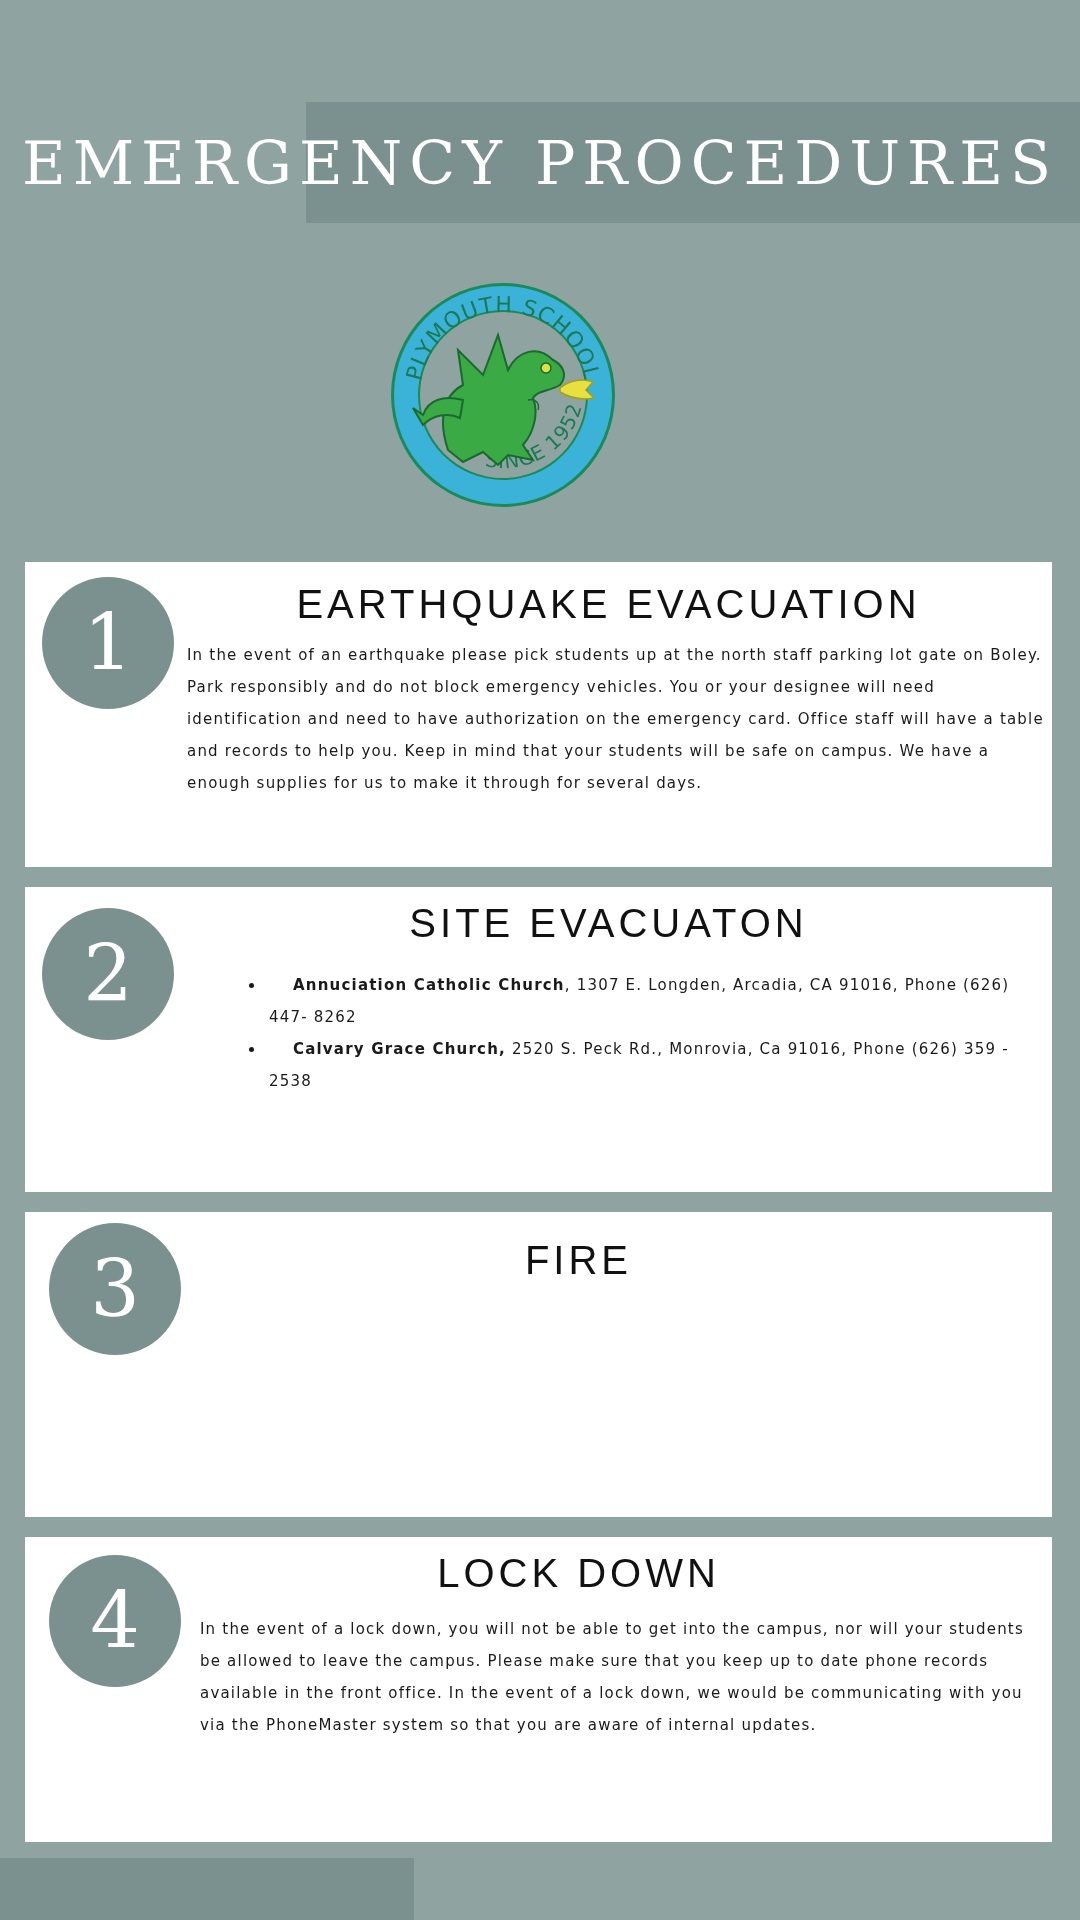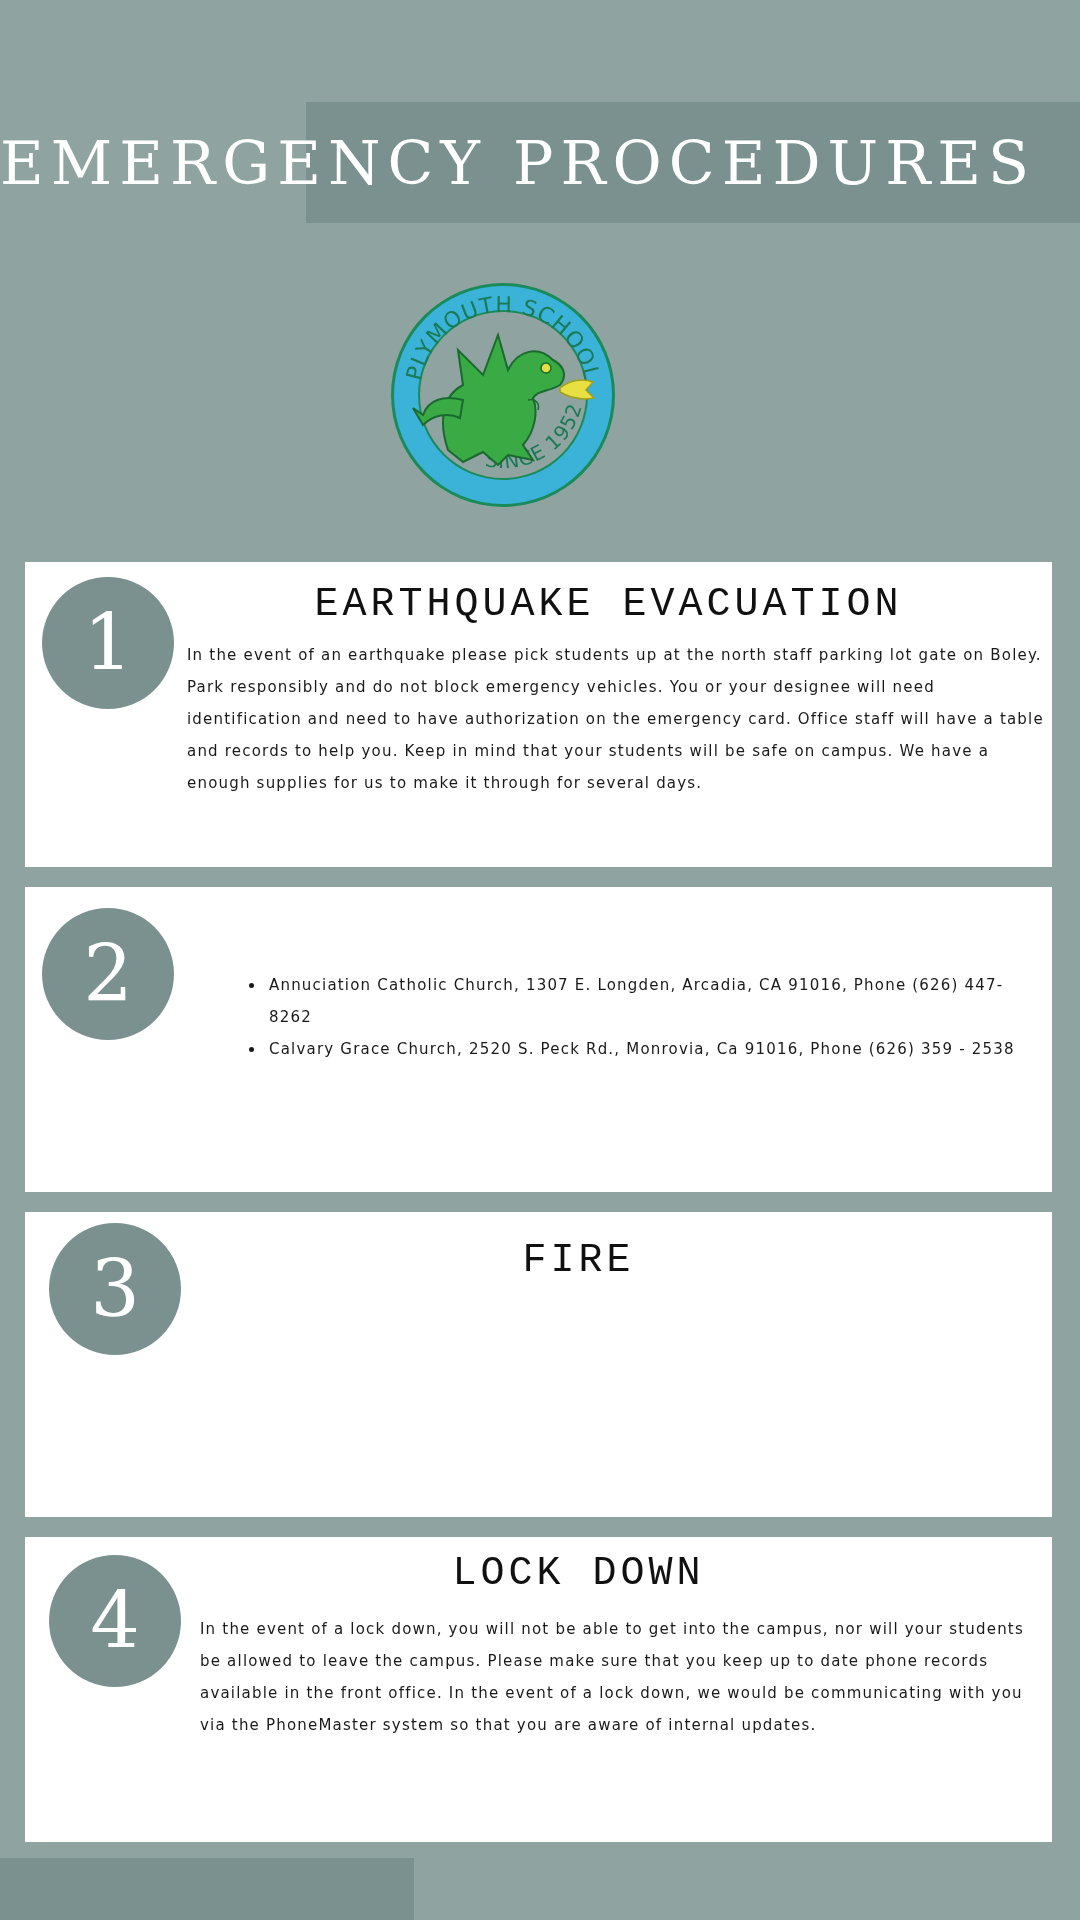--- a/index.html
+++ b/index.html
@@ -10,20 +10,21 @@
       overflow: hidden;
       font-family: "Liberation Sans", sans-serif;
     }
     .title-band {
       position: absolute; left: 306px; top: 102px;
       width: 774px; height: 121px;
       background: #7a9190;
     }
     .page-title {
       position: absolute; left: 0; top: 128px; width: 1080px;
+      text-align: center;
       font-family: "DejaVu Serif", serif;
       font-size: 60px; letter-spacing: 7px;
       color: #ffffff; margin: 0; font-weight: normal;
       line-height: 70px;
     }
     .logo {
       position: absolute; left: 388px; top: 280px;
       width: 230px; height: 230px;
     }
     .card {
@@ -36,33 +37,33 @@
       background: #7a9190;
       color: #fff;
       font-family: "DejaVu Serif", serif;
       font-size: 78px;
       display: flex; align-items: center; justify-content: center;
       line-height: 1;
     }
     .card-title {
       position: absolute; left: 0; width: 100%;
       text-align: center;
-      font-family: Liberation Mono, monospace;
+      font-family: Liberation Sans, sans-serif;
       font-size: 40px; letter-spacing: 4px;
       color: #111; margin: 0; font-weight: normal;
     }
     .card-body {
       position: absolute;
       font-family: "DejaVu Sans", sans-serif;
       font-size: 15px; letter-spacing: 1.2px;
       line-height: 32px; color: #1a1a1a; margin: 0;
     }
     .card-body ul { margin: 0; padding-left: 28px; }
     .card-body li { padding-left: 4px; }
-    .card-body b { font-weight: normal; }
+    .card-body b { font-weight: bold; margin-left: 24px; }
     .bottom-band {
       position: absolute; left: 0; top: 1858px;
       width: 414px; height: 62px; background: #7a9190;
     }
   </style>
 </head>
 <body>
 
 <div class="title-band"></div>
 <h1 class="page-title">EMERGENCY PROCEDURES</h1>
@@ -93,20 +94,21 @@
 </div>
 
 <section class="card" style="top:562px; height:305px;">
   <div class="badge" style="left:17px; top:15px;">1</div>
   <h2 class="card-title" style="top:20px; padding-left:140px; box-sizing:border-box; width:1027px;">EARTHQUAKE EVACUATION</h2>
   <p class="card-body" style="left:162px; top:77px; width:860px;">In the event of an earthquake please pick students up at the north staff parking lot gate on Boley. Park responsibly and do not block emergency vehicles. You or your designee will need identification and need to have authorization on the emergency card. Office staff will have a table and records to help you. Keep in mind that your students will be safe on campus. We have a enough supplies for us to make it through for several days.</p>
 </section>
 
 <section class="card" style="top:887px; height:305px;">
   <div class="badge" style="left:17px; top:21px;">2</div>
+  <h2 class="card-title" style="top:14px; padding-left:140px; box-sizing:border-box; width:1027px;">SITE EVACUATON</h2>
   <div class="card-body" style="left:212px; top:82px; width:810px;">
     <ul>
       <li>
         <b>Annuciation Catholic Church</b><span>, 1307 E. Longden, Arcadia, CA 91016, Phone (626) 447- 8262</span>
       </li>
       <li>
         <b>Calvary Grace Church,</b><span> 2520 S. Peck Rd., Monrovia, Ca 91016, Phone (626) 359 - 2538</span>
       </li>
     </ul>
   </div>

